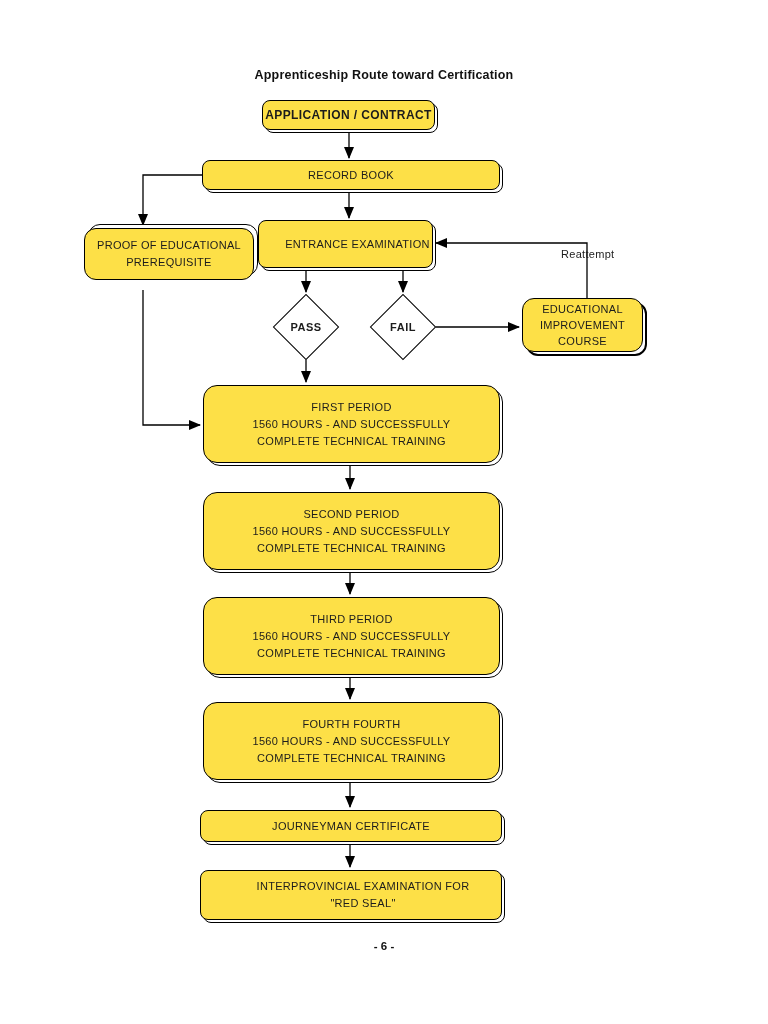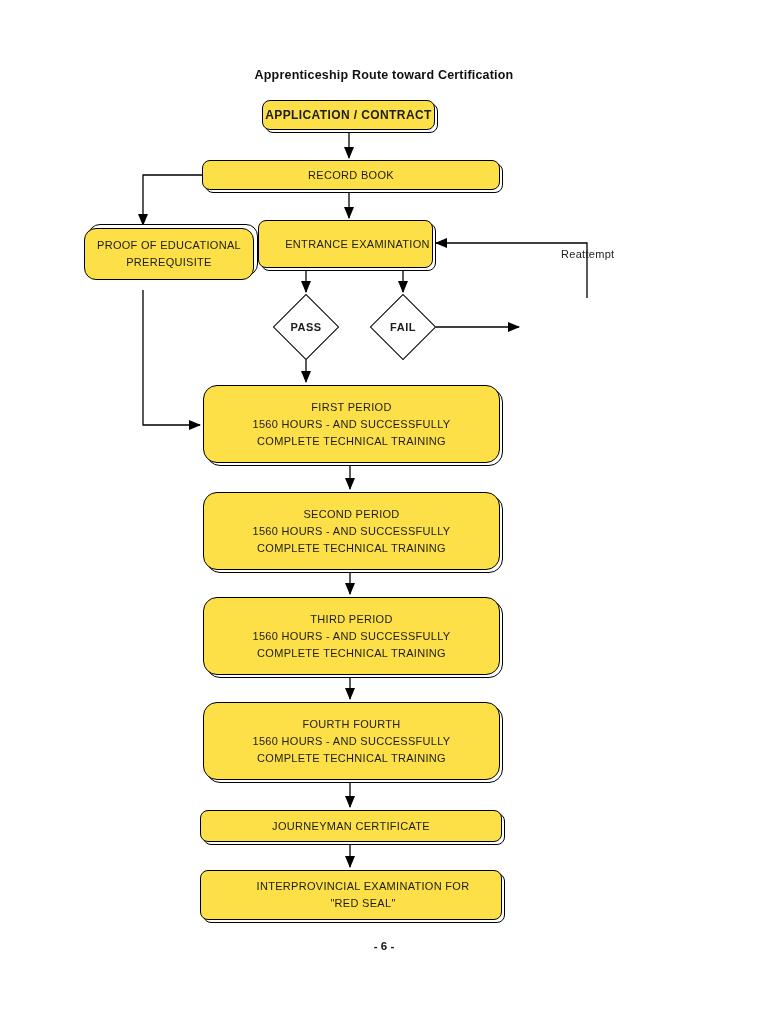--- a/index.html
+++ b/index.html
@@ -109,20 +109,28 @@
     <span class="diamond-label">PASS</span>
   </div>
 
   <div class="diamond" style="left:371px;top:295px">
     <div class="diamond-shape"></div>
     <span class="diamond-label">FAIL</span>
   </div>
 
   <div class="edge-label" style="left:513px;top:248px">Reattempt</div>
 
+  <div class="node r12" style="left:522px;top:298px;width:121px;height:54px">
+    <div class="node-shadow thick"></div>
+    <div class="node-front" style="line-height:16px">
+      <div>EDUCATIONAL</div>
+      <div>IMPROVEMENT</div>
+      <div>COURSE</div>
+    </div>
+  </div>
 
   <div class="node r14" style="left:203px;top:385px;width:297px;height:78px">
     <div class="node-shadow"></div>
     <div class="node-front">
       <div>FIRST PERIOD</div>
       <div>1560 HOURS - AND SUCCESSFULLY</div>
       <div>COMPLETE TECHNICAL TRAINING</div>
     </div>
   </div>
 

